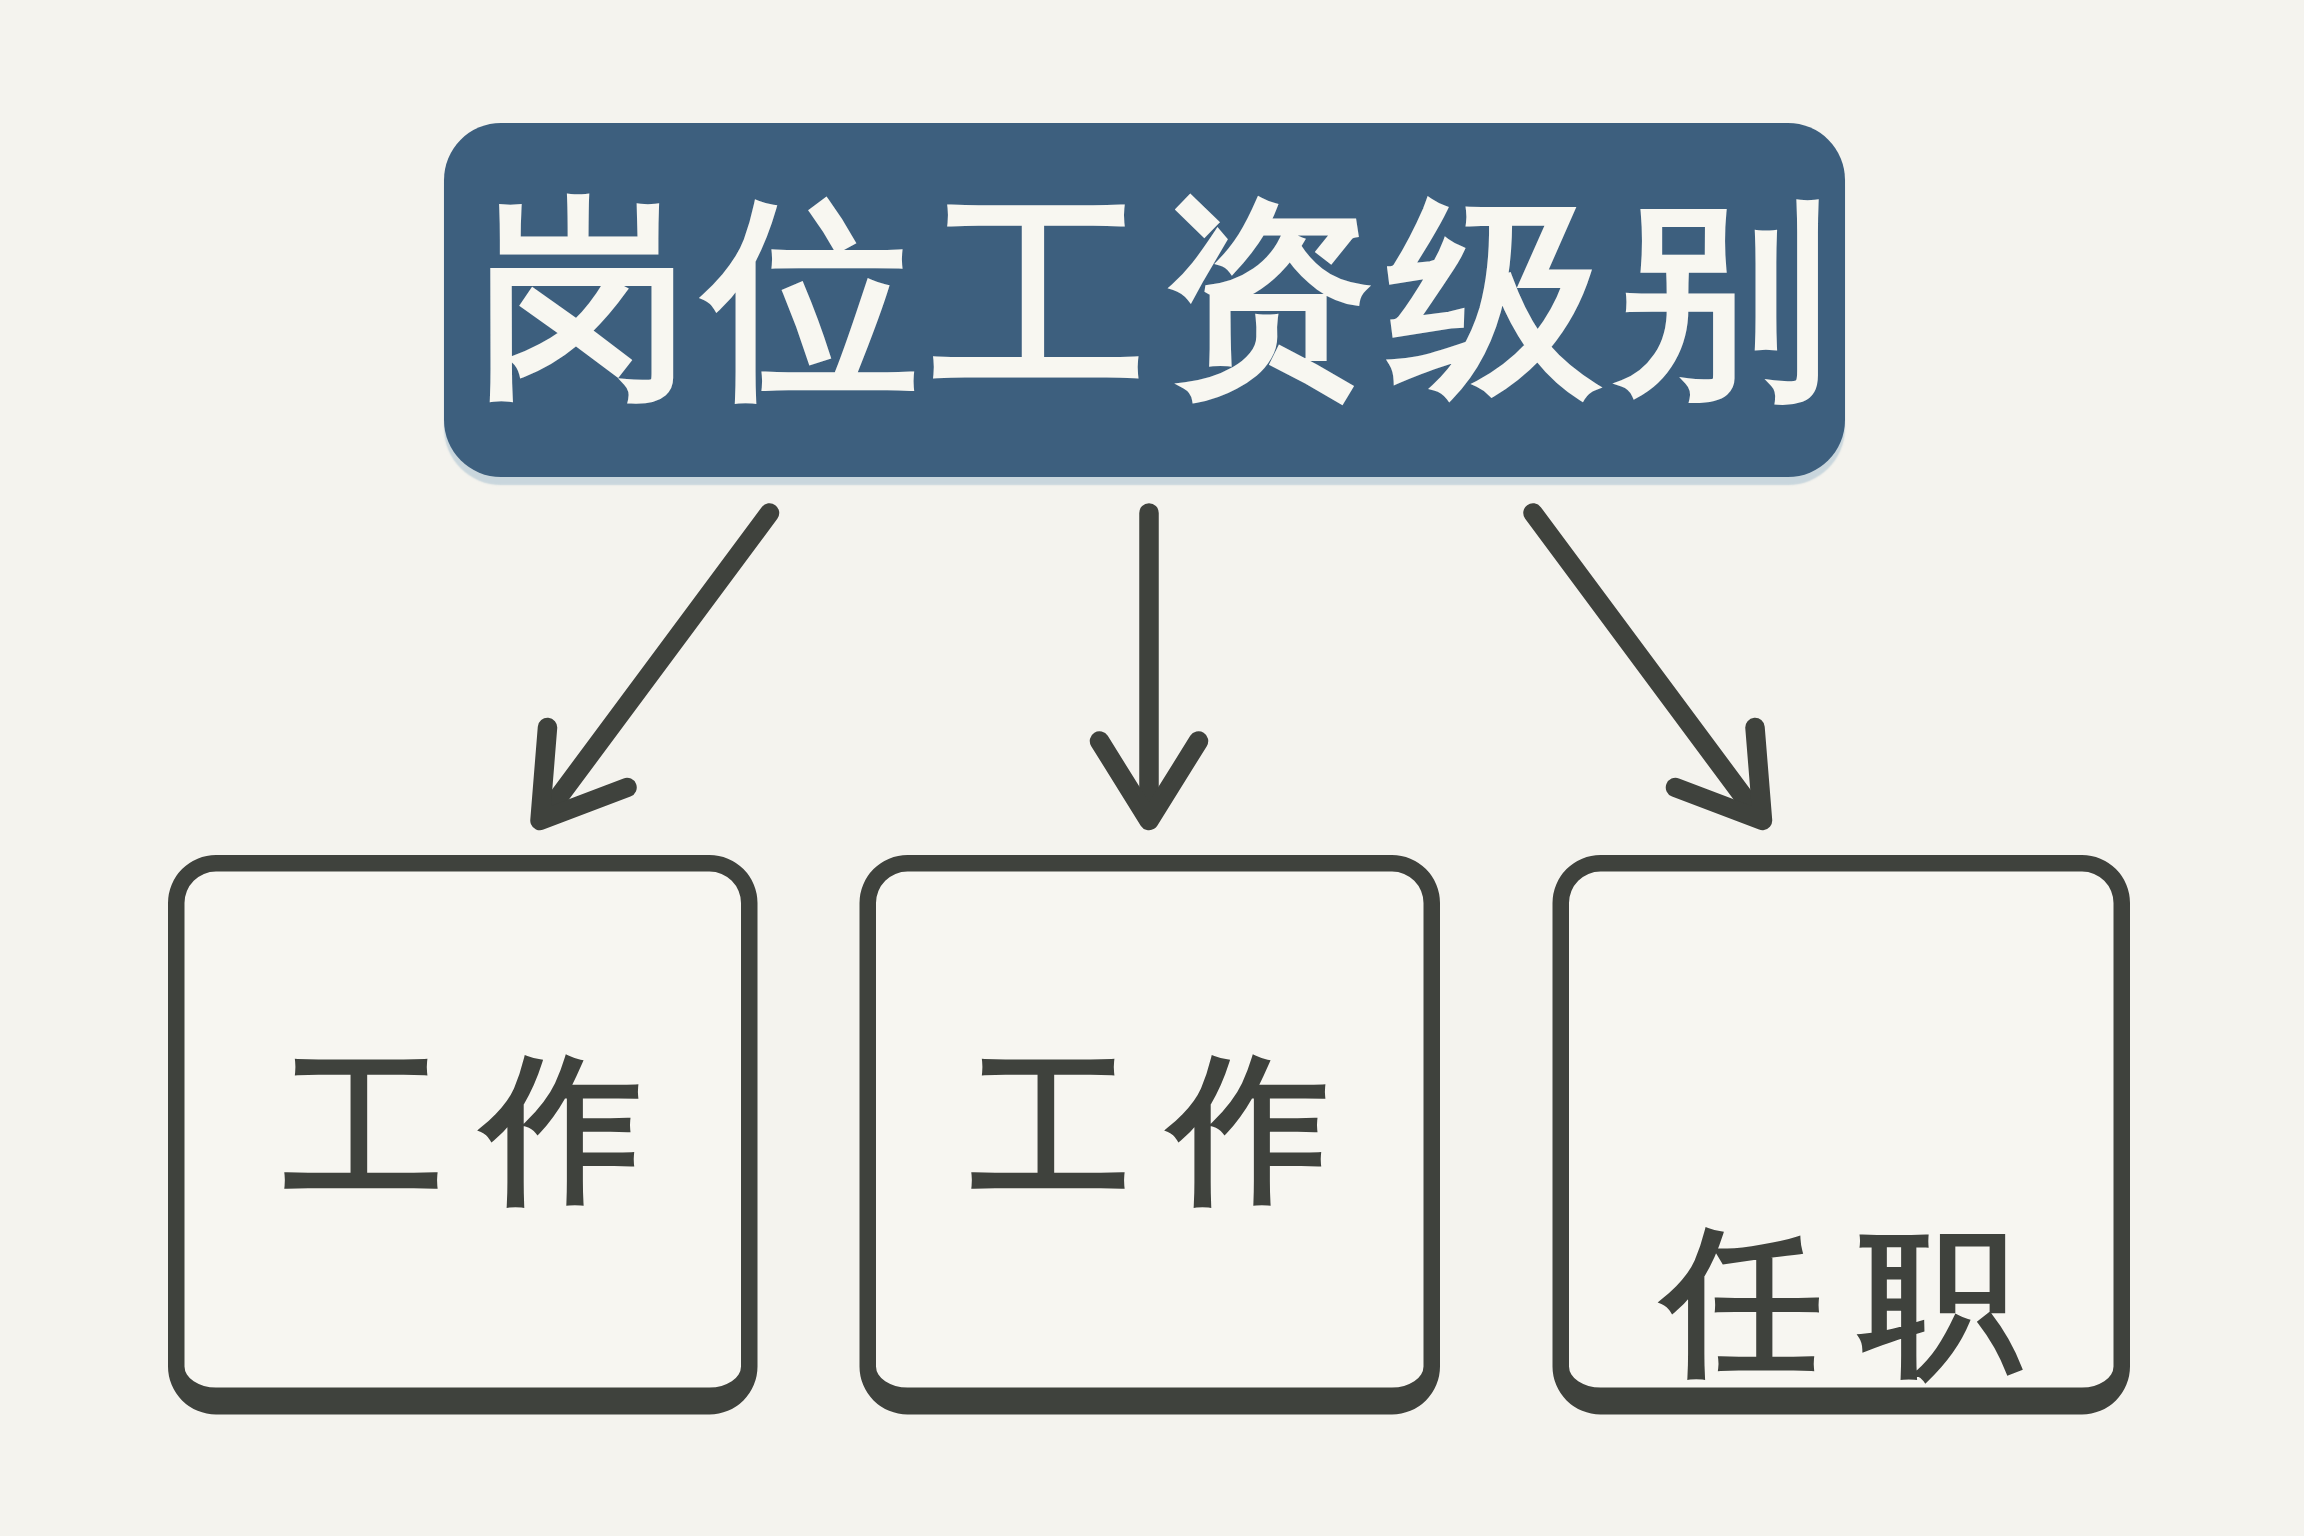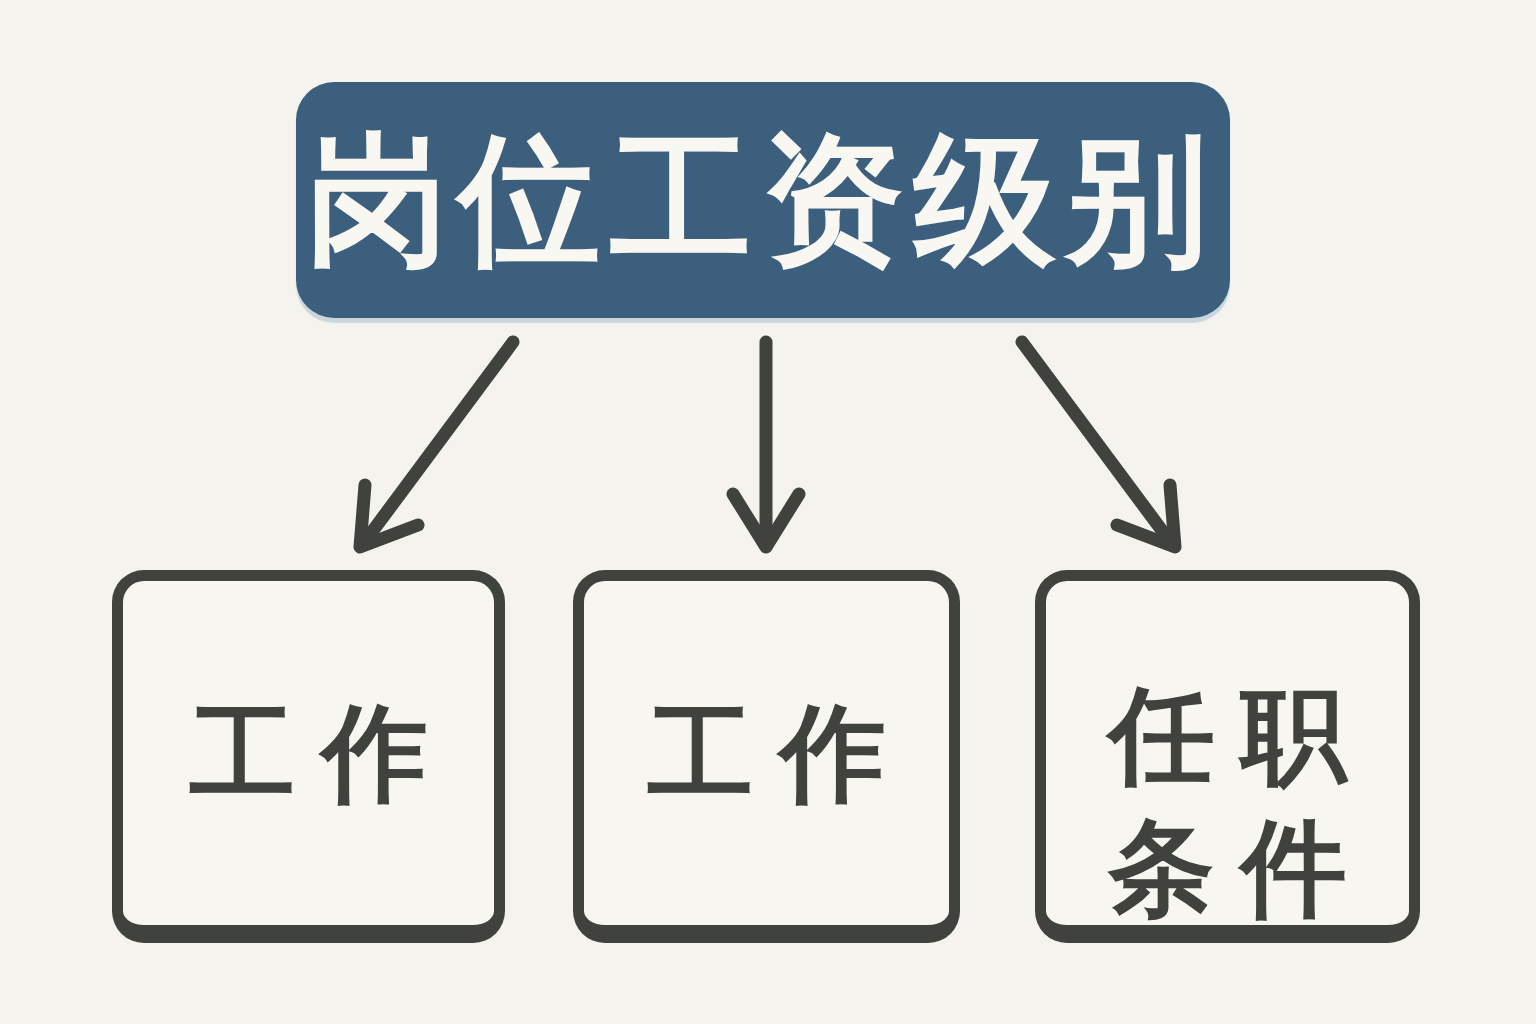--- a/index.html
+++ b/index.html
@@ -17,21 +17,21 @@
   .header-box {
     position: absolute;
     left: 296px;
     top: 82px;
     width: 934px;
     height: 236px;
     background: var(--header-fill, #3d5f7e);
     border-radius: 38px;
     display: flex;
     align-items: center;
-    justify-content: flex-start;
+    justify-content: flex-end;
     box-shadow: 0 5px 1px rgba(120, 160, 190, 0.35);
   }
   .header-box .title {
     color: var(--header-text, #f8f7f1);
     font-size: 142px;
     font-weight: 700;
     letter-spacing: 10px;
     padding-left: 10px; 
     white-space: nowrap;
     line-height: 1;
@@ -99,16 +99,15 @@
   <div class="node node-1">
     <span class="line">工作</span>
   </div>
 
   <div class="node node-2">
     <span class="line">工作</span>
   </div>
 
   <div class="node node-3">
     <span class="line">任职</span>
-    <span class="line">条件</span>
   </div>
 
 </div>
 
 </body></html>

